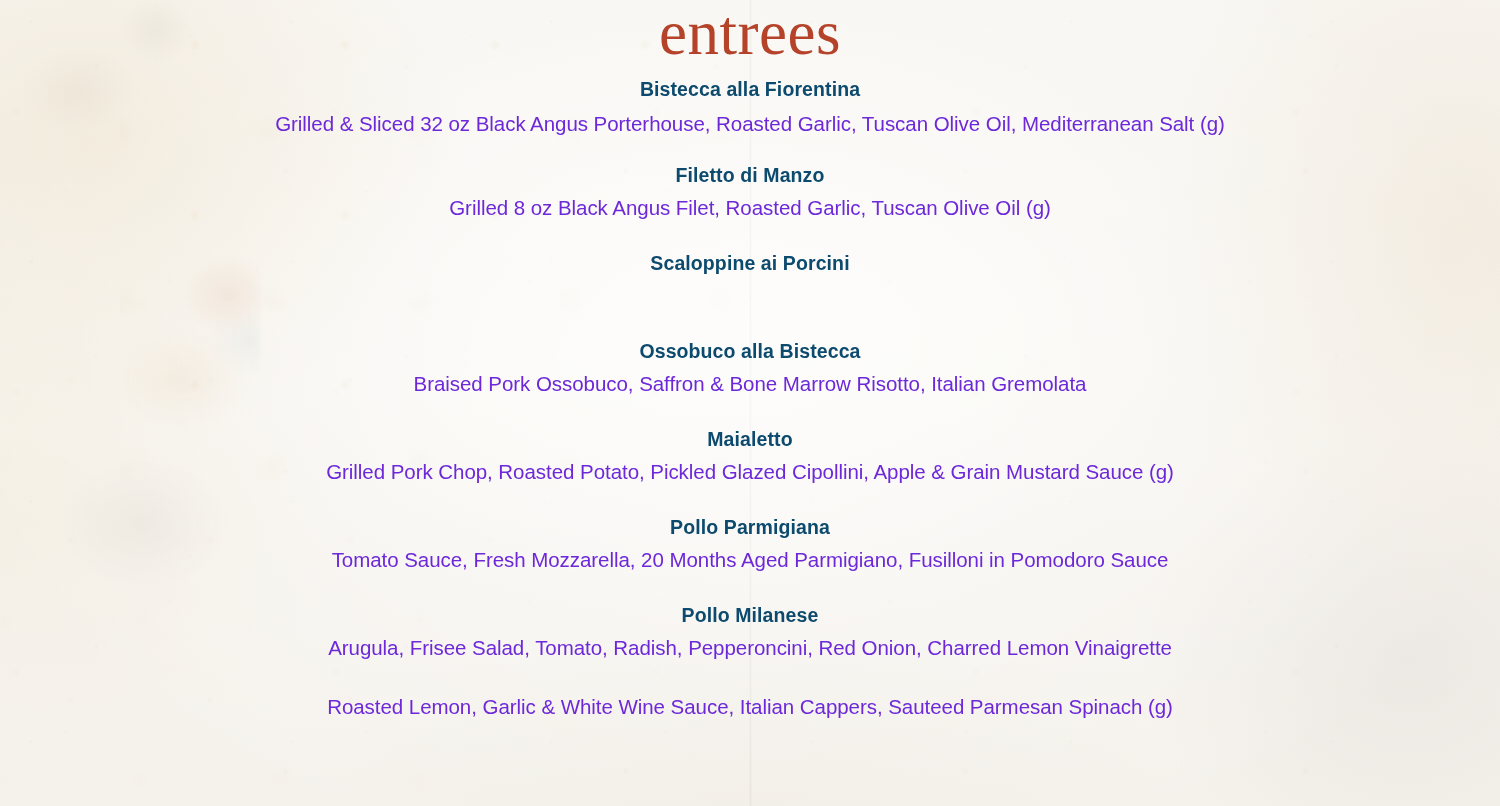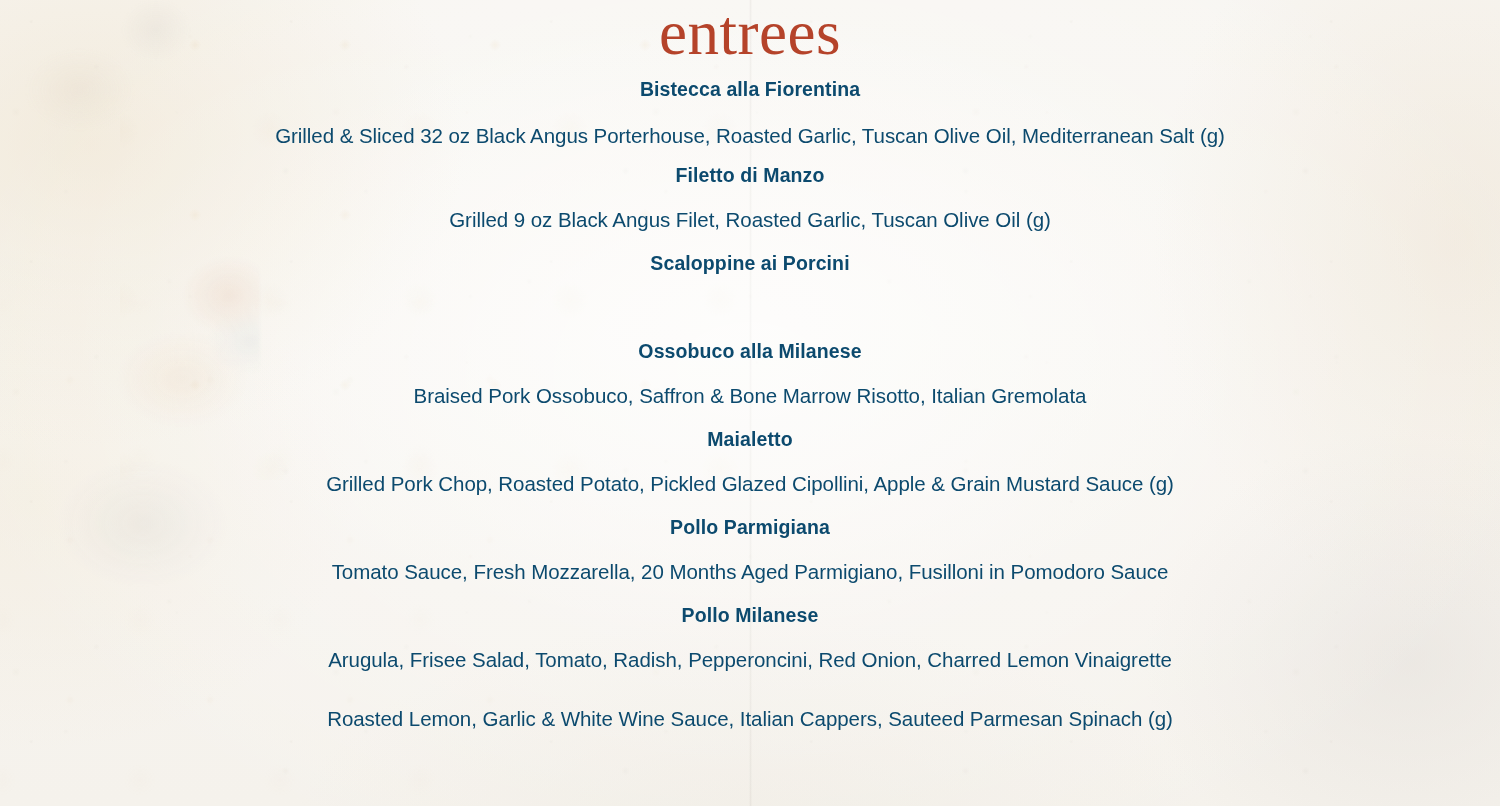--- a/index.html
+++ b/index.html
@@ -172,27 +172,27 @@
     line-height: 1;
     letter-spacing: 0.1px;
     color: #0c4a6e;
     height: 29px;
     display: flex;
     align-items: center;
     justify-content: center;
   }
 
   .item-desc {
-    margin: 16px;
+    margin: 4px;
     font-family: "Liberation Sans", sans-serif;
     font-size: 20.5px;
     font-weight: 400;
     line-height: 1;
     letter-spacing: -0.05px;
-    color: #0c4a6e;
+    color: #6d28d9;
     height: 29px;
     display: flex;
     align-items: center;
     justify-content: center;
     white-space: nowrap;
   }
 
   
   .menu-item:first-child .item-name { height: 33px; }
 </style>
@@ -216,29 +216,29 @@
 
     <ul class="items">
 
       <li class="menu-item">
         <div class="item-name">Bistecca alla Fiorentina</div>
         <div class="item-desc">Grilled &amp; Sliced 32 oz Black Angus Porterhouse, Roasted Garlic, Tuscan Olive Oil, Mediterranean Salt (g)</div>
       </li>
 
       <li class="menu-item">
         <div class="item-name">Filetto di Manzo</div>
-        <div class="item-desc">Grilled 9 oz Black Angus Filet, Roasted Garlic, Tuscan Olive Oil (g)</div>
+        <div class="item-desc">Grilled 8 oz Black Angus Filet, Roasted Garlic, Tuscan Olive Oil (g)</div>
       </li>
 
       <li class="menu-item">
         <div class="item-name">Scaloppine ai Porcini</div>
       </li>
 
       <li class="menu-item">
-        <div class="item-name">Ossobuco alla Milanese</div>
+        <div class="item-name">Ossobuco alla Bistecca</div>
         <div class="item-desc">Braised Pork Ossobuco, Saffron &amp; Bone Marrow Risotto, Italian Gremolata</div>
       </li>
 
       <li class="menu-item">
         <div class="item-name">Maialetto</div>
         <div class="item-desc">Grilled Pork Chop, Roasted Potato, Pickled Glazed Cipollini, Apple &amp; Grain Mustard Sauce (g)</div>
       </li>
 
       <li class="menu-item">
         <div class="item-name">Pollo Parmigiana</div>

